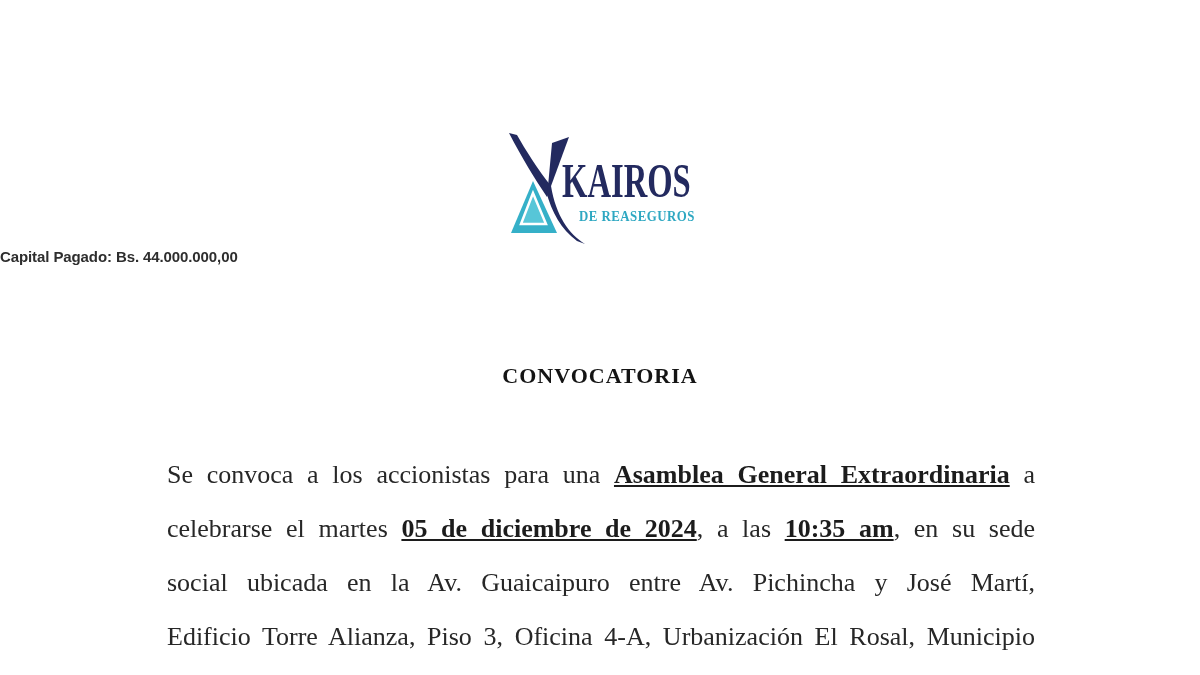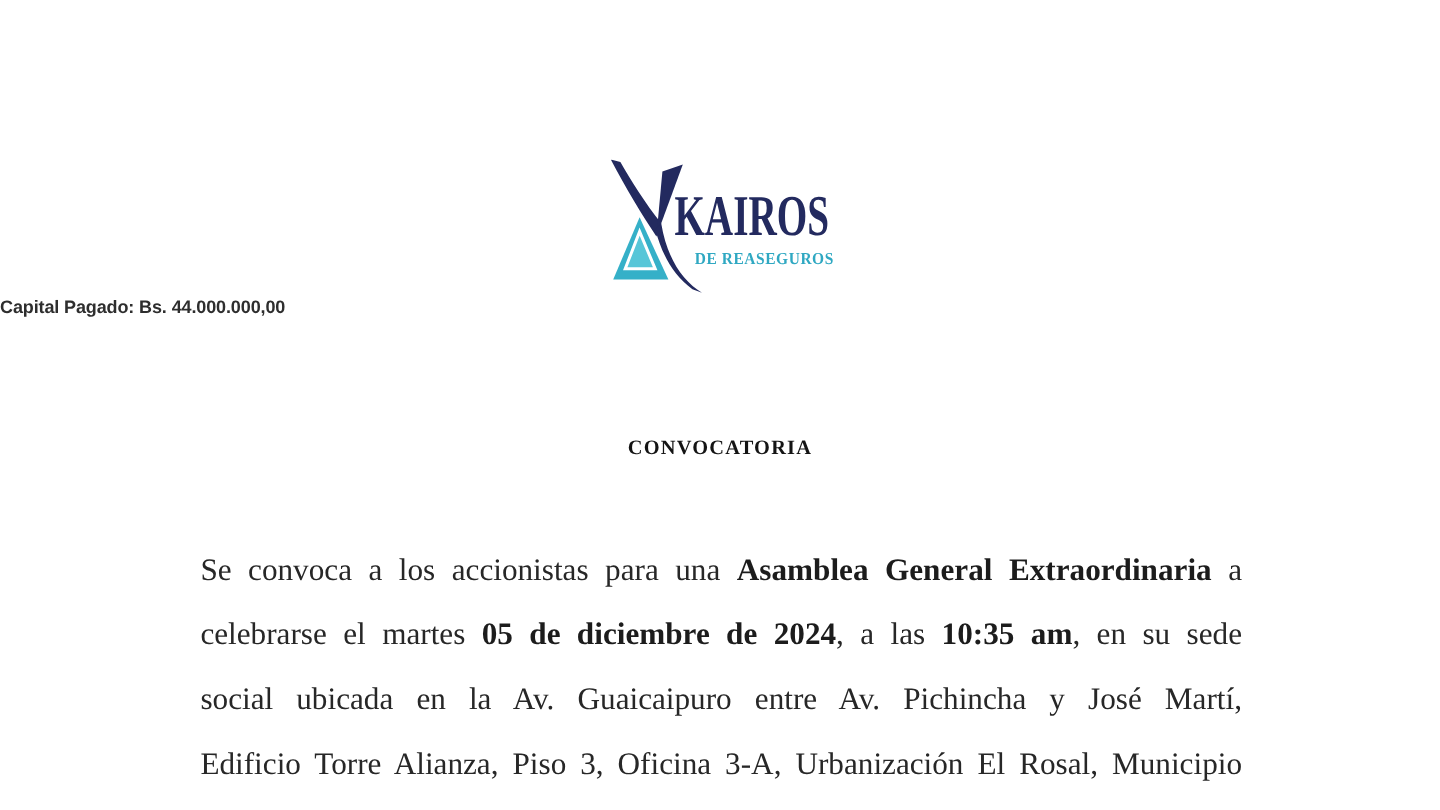--- a/index.html
+++ b/index.html
@@ -75,42 +75,42 @@
 
   
   .doc-title {
     position: absolute;
     left: 0;
     right: 0;
     top: 363px;
     text-align: center;
     font-family: "Liberation Serif", serif;
     font-weight: 700;
-    font-size: 17px;
+    font-size: 22px;
     letter-spacing: 1px;
     color: #141414;
   }
 
   
   .body-text {
     position: absolute;
     left: 167px;
     top: 448px;
     width: 868px;
     font-family: "Liberation Serif", serif;
     font-size: 26px;
     line-height: 54px;
     color: #272727;
   }
   .body-line {
     text-align: justify;
     text-align-last: justify;
     -moz-text-align-last: justify;
   }
-  .body-line b { font-weight: 700; color: #1c1c1c; }
+  .body-line b { font-weight: 700; color: #1c1c1c; text-decoration: underline; }
 </style>
 </head>
 <body>
 
 <div class="page">
 
   <div class="logo">
     <svg class="logo-mark" viewBox="0 0 92 112" aria-hidden="true">
 
       <g>
@@ -133,16 +133,16 @@
   <div class="meta">
     <div>Capital Pagado: Bs. 44.000.000,00</div>
   </div>
 
   <div class="doc-title">CONVOCATORIA</div>
 
   <div class="body-text">
     <div class="body-line"><span>Se convoca a los accionistas para una </span><b>Asamblea General Extraordinaria</b><span> a</span></div>
     <div class="body-line"><span>celebrarse el martes </span><b>05 de diciembre de 2024</b><span>, a las </span><b>10:35 am</b><span>, en su sede</span></div>
     <div class="body-line"><span>social ubicada en la Av. Guaicaipuro entre Av. Pichincha y José Martí,</span></div>
-    <div class="body-line"><span>Edificio Torre Alianza, Piso 3, Oficina 3-A, Urbanización El Rosal, Municipio</span></div>
+    <div class="body-line"><span>Edificio Torre Alianza, Piso 3, Oficina 4-A, Urbanización El Rosal, Municipio</span></div>
   </div>
 
 </div>
 
 </body></html>

